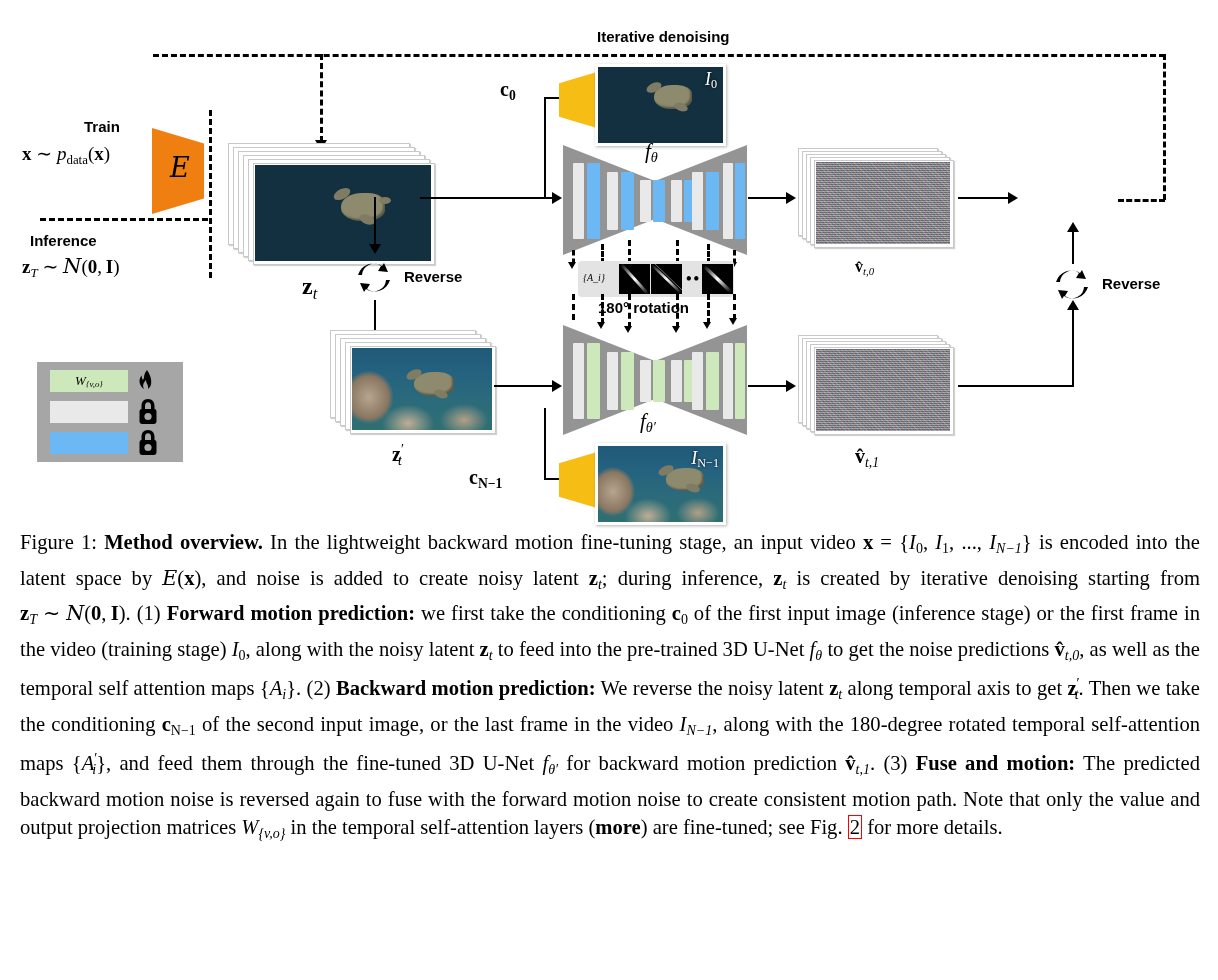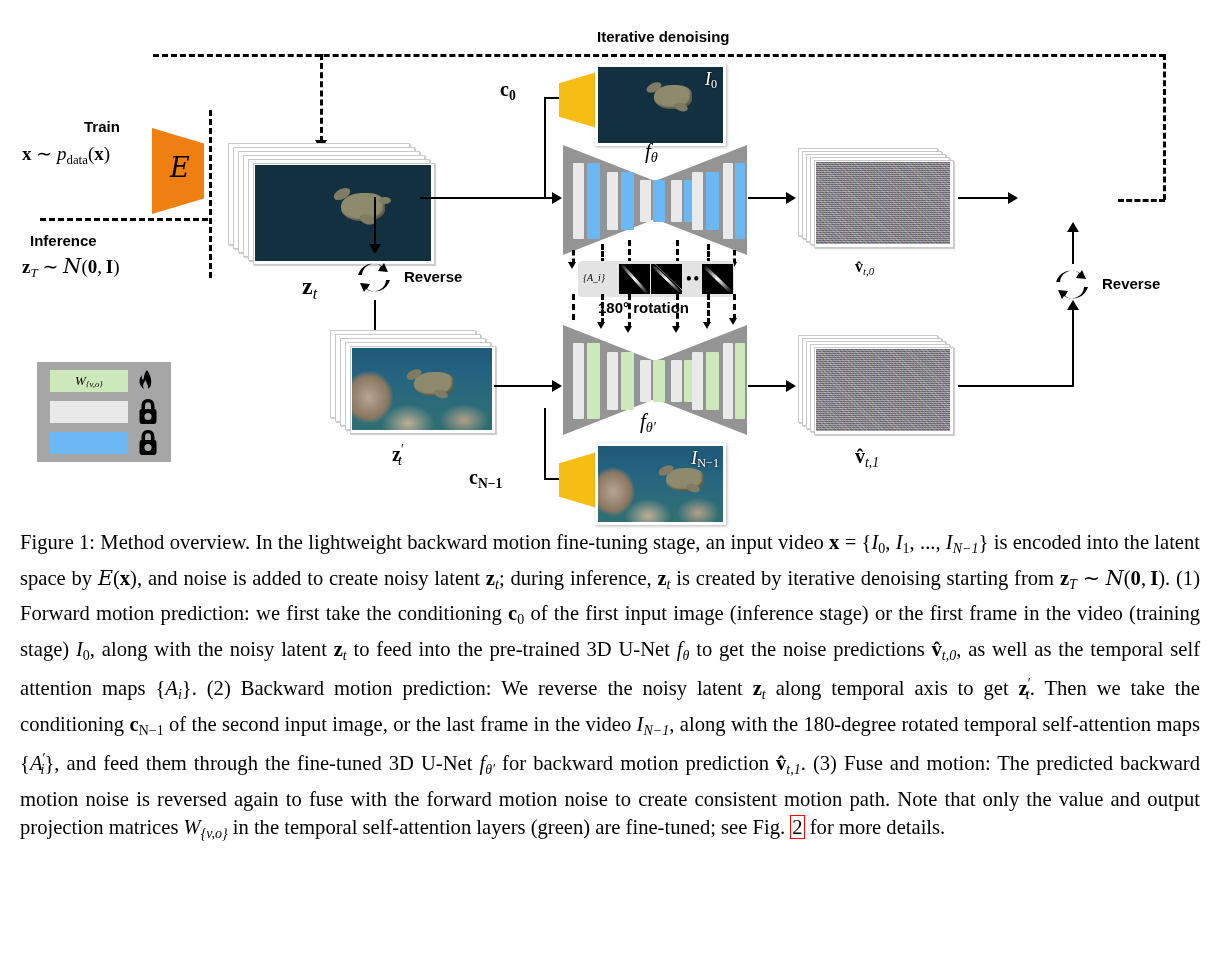--- a/index.html
+++ b/index.html
@@ -108,21 +108,21 @@
 
   .legendbox { background:#a6a6a6; }
   .legendswatch { position:absolute; }
 
   
   .caption {
     position:absolute; left:20px; top:528px; width:1180px;
     font-family:"Liberation Serif", serif; font-size:20.6px; line-height:28.6px;
     color:#000; text-align:justify; text-justify:inter-word;
   }
-  .caption b { font-weight:normal; }
+  .caption b { font-weight:bold; }
   .reflink { border:1px solid #ff0000; padding:0 1px; }
   .nowrapm { white-space:nowrap; }
 </style>
 </head>
 <body>
 
 <div class="fig">
 
   <div class="abs sans-b" style="left:597px; top:28px; font-size:15px;">Iterative denoising</div>
 
@@ -401,21 +401,21 @@
       <path d="M10 20 a12 12 0 0 1 19 -9 l-3 5 10 1 -4 -9 -2 3 a16 16 0 0 0 -24 9 z" fill="#000"></path>
       <path d="M34 25 a12 12 0 0 1 -19 9 l3 -5 -10 -1 4 9 2 -3 a16 16 0 0 0 24 -9 z" fill="#000"></path>
     </svg>
   </div>
   <div class="abs sans-b" style="left:1102px; top:275px; font-size:15px;">Reverse</div>
 
   <div class="abs vline" style="left:1072px; top:308px; height:78px;"></div>
   <div class="abs hline" style="left:958px; top:385px; width:116px;"></div>
   <div class="abs arrowU" style="left:1067px; top:300px;"></div>
 
-  <div class="legendbox abs" style="left:37px; top:362px; width:134px; height:100px;">
+  <div class="legendbox abs" style="left:37px; top:362px; width:146px; height:100px;">
     <div class="legendswatch" style="left:13px; top:8px; width:78px; height:22px; background:#cde8bb;">
       <div class="abs" style="left:50%; top:50%; transform:translate(-50%,-50%); font-size:13px; white-space:nowrap;">
         <span class="mathit">W</span><span class="sub mathit">{v,o}</span>
       </div>
     </div>
     <div class="abs" style="left:99px; top:7px; width:22px; height:24px;">
       <svg width="22" height="24" viewBox="0 0 22 24">
         <path d="M11 1 C7 6 9 8 7 11 C5 8 6 6 6 6 C2 10 3 17 8 20 C6 16 8 13 10 11 C10 15 13 16 12 20 C17 17 16 8 11 1 Z" fill="#000"></path>
       </svg>
     </div>
@@ -462,14 +462,14 @@
   to get <span class="nowrapm"><span class="mathbf">z</span><span class="sup">′</span><span class="sub mathit" style="margin-left:-5px;">t</span></span>. Then we take the conditioning
   <span class="nowrapm"><span class="mathbf">c</span><span class="sub">N−1</span></span> of the second input image, or the last frame in the
   video <span class="nowrapm"><span class="mathit">I</span><span class="sub mathit">N−1</span></span>, along with the 180-degree rotated temporal self-attention maps
   <span class="nowrapm">{<span class="mathit">A</span><span class="sup">′</span><span class="sub mathit" style="margin-left:-5px;">i</span>}</span>, and feed them
   through the fine-tuned 3D U-Net <span class="nowrapm"><span class="mathit">f</span><span class="sub mathit">θ′</span></span> for backward motion prediction
   <span class="nowrapm"><span class="mathbf">v̂</span><span class="sub mathit">t,1</span></span>. (3)
   <b>Fuse and motion:</b>
   The predicted backward motion noise is reversed again to fuse with the forward motion noise to
   create consistent motion path. Note that only the value and output projection matrices
   <span class="nowrapm"><span class="mathit">W</span><span class="sub mathit">{v,o}</span></span> in the
-  temporal self-attention layers (<b>green</b>) are fine-tuned; see Fig.&nbsp;<span class="reflink">2</span> for more details.
+  temporal self-attention layers (<b>more</b>) are fine-tuned; see Fig.&nbsp;<span class="reflink">2</span> for more details.
 </div>
 
 </body></html>

